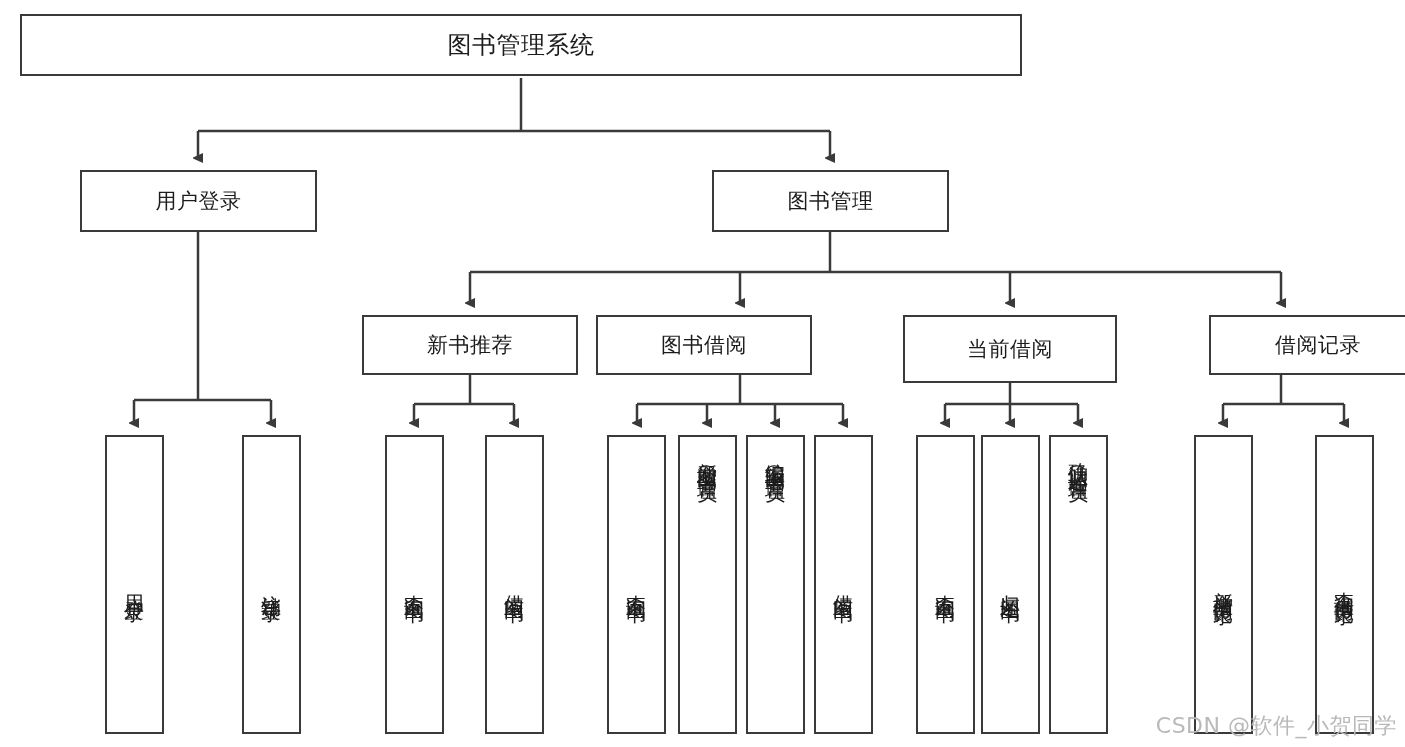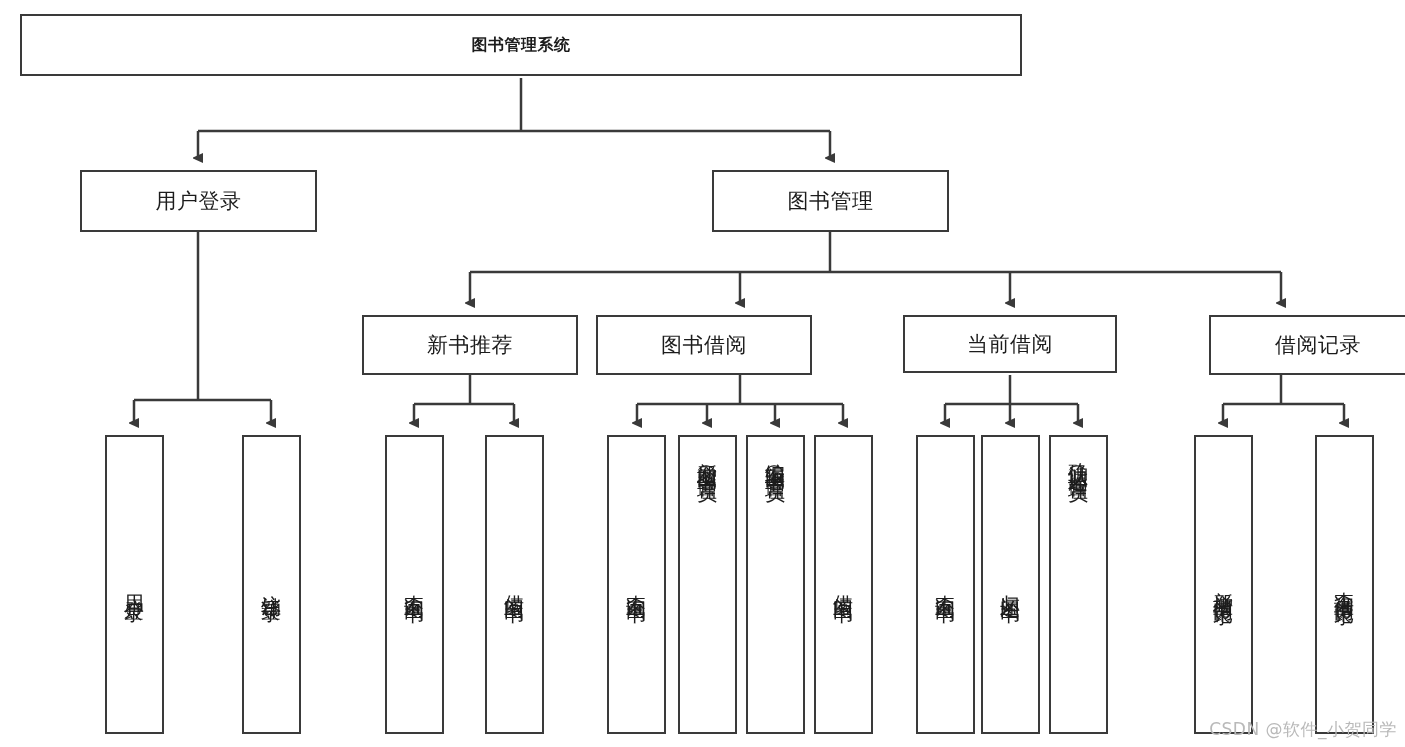--- a/index.html
+++ b/index.html
@@ -40,22 +40,21 @@
     text-align: center;
     line-height: 1.18;
     letter-spacing: 0.5px;
     white-space: nowrap;
   }
   
   .node.h .lbl {
     font-size: 21px;
   }
   .node.root .lbl {
-    font-size: 16px;
-    font-weight: bold;
+    font-size: 24px;
   }
   
   .node.v {
     align-items: flex-start;
     padding-top: 10px;
   }
   .node.v.mid {
     align-items: center;
     padding-top: 0;
   }
@@ -64,21 +63,21 @@
     text-orientation: upright;
     font-size: 20px;
     line-height: 1.0;
     letter-spacing: 3px;
     white-space: nowrap;
   }
   #watermark {
     position: absolute;
     right: 8px;
     bottom: 6px;
-    font-size: 17px;
+    font-size: 22px;
     color: #b9b9b9;
     letter-spacing: 0.5px;
     white-space: nowrap;
     font-family: "DejaVu Sans", "Liberation Sans", sans-serif;
   }
 </style>
 </head>
 <body>
 
 <div id="canvas">
@@ -143,21 +142,21 @@
   <div class="node h" style="left:712px; top:170px; width:237px; height:62px;">
     <span class="lbl">图书管理</span>
   </div>
 
   <div class="node h" style="left:362px; top:315px; width:216px; height:60px;">
     <span class="lbl">新书推荐</span>
   </div>
   <div class="node h" style="left:596px; top:315px; width:216px; height:60px;">
     <span class="lbl">图书借阅</span>
   </div>
-  <div class="node h" style="left:903px; top:315px; width:214px; height:58px;">
+  <div class="node h" style="left:903px; top:315px; width:214px; height:68px;">
     <span class="lbl">当前借阅</span>
   </div>
   <div class="node h" style="left:1172px; top:315px; width:218px; height:60px;margin-left:37px;">
     <span class="lbl">借阅记录</span>
   </div>
 
   <div class="node v mid" style="left:105px; top:435px; width:59px; height:299px;">
     <span class="lbl">用户登录</span>
   </div>
   <div class="node v mid" style="left:242px; top:435px; width:59px; height:299px;">

